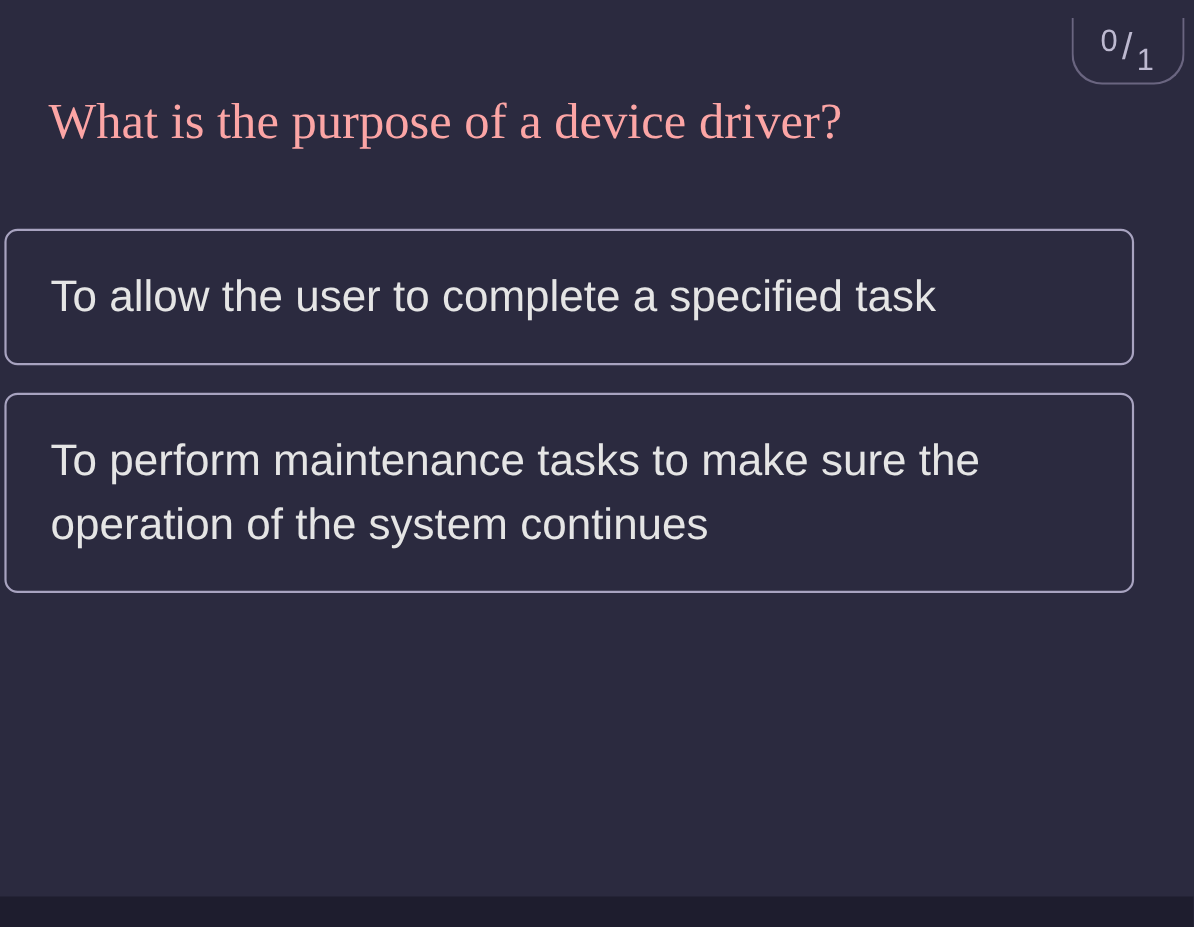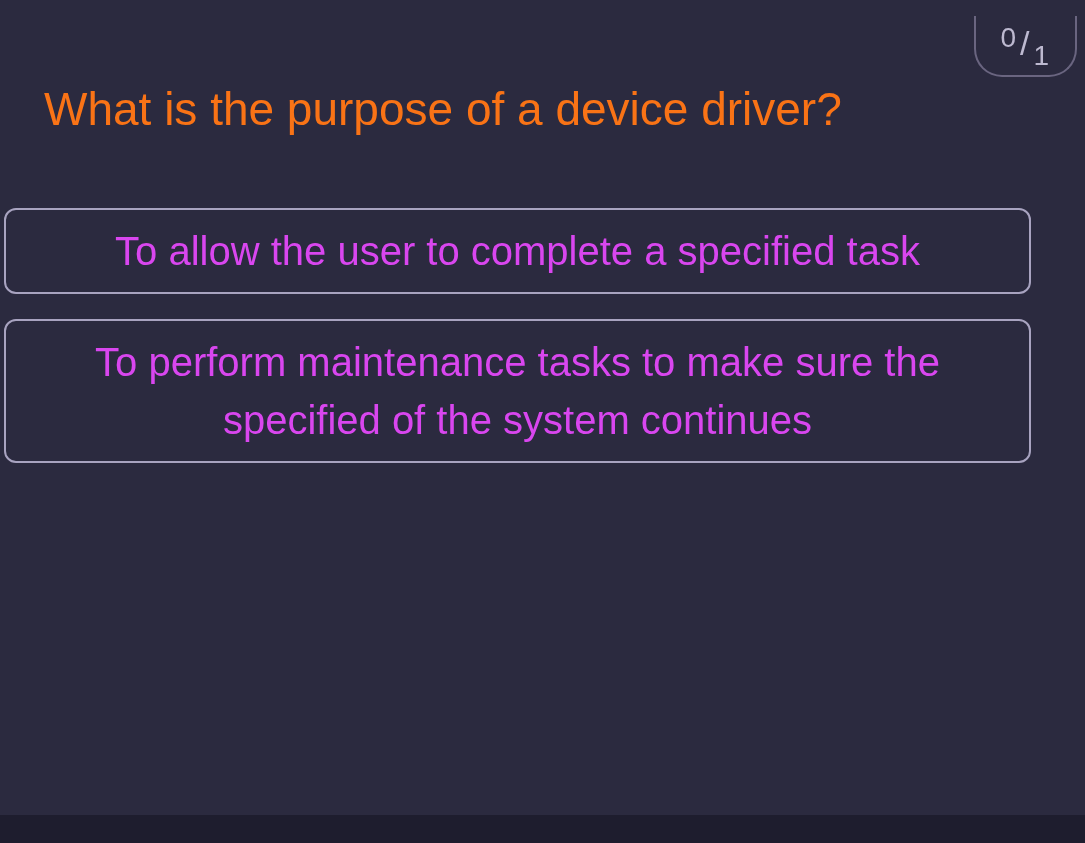--- a/index.html
+++ b/index.html
@@ -43,40 +43,41 @@
       top: 10px;
       font-size: 28px;
     }
     .question {
       position: absolute;
       top: 80px;
       left: 44px;
       right: 44px;
       font-size: 46px;
       font-weight: 400;
-      color: #f97316;
+      color: #fca5a5;
       line-height: 1.3;
+      font-family: Liberation Serif, serif;
     }
     .answers {
       position: absolute;
       top: 208px;
       left: 4px;
       right: 54px;
       display: flex;
       flex-direction: column;
       gap: 25px;
     }
     .answer {
       border: 2px solid #a8a3c0;
       border-radius: 12px;
-      padding: 12px 40px;
-      text-align: center;
+      padding: 31px 40px;
+      text-align: left;
       font-size: 40px;
       line-height: 1.45;
-      color: #d946ef;
+      color: #e5e5e5;
       cursor: pointer;
       background: transparent;
       width: 100%;
       font-family: inherit;
     }
     .bottom-bar {
       position: absolute;
       bottom: 0;
       left: 0;
       right: 0;
@@ -88,16 +89,16 @@
 <body>
 
 <div class="score-badge">
   <span class="current">0</span><span class="slash">/</span><span class="total">1</span>
 </div>
 
 <div class="question">What is the purpose of a device driver?</div>
 
 <div class="answers">
   <button class="answer">To allow the user to complete a specified task</button>
-  <button class="answer">To perform maintenance tasks to make sure the specified of the system continues</button>
+  <button class="answer">To perform maintenance tasks to make sure the operation of the system continues</button>
 </div>
 
 <div class="bottom-bar"></div>
 
 </body></html>

